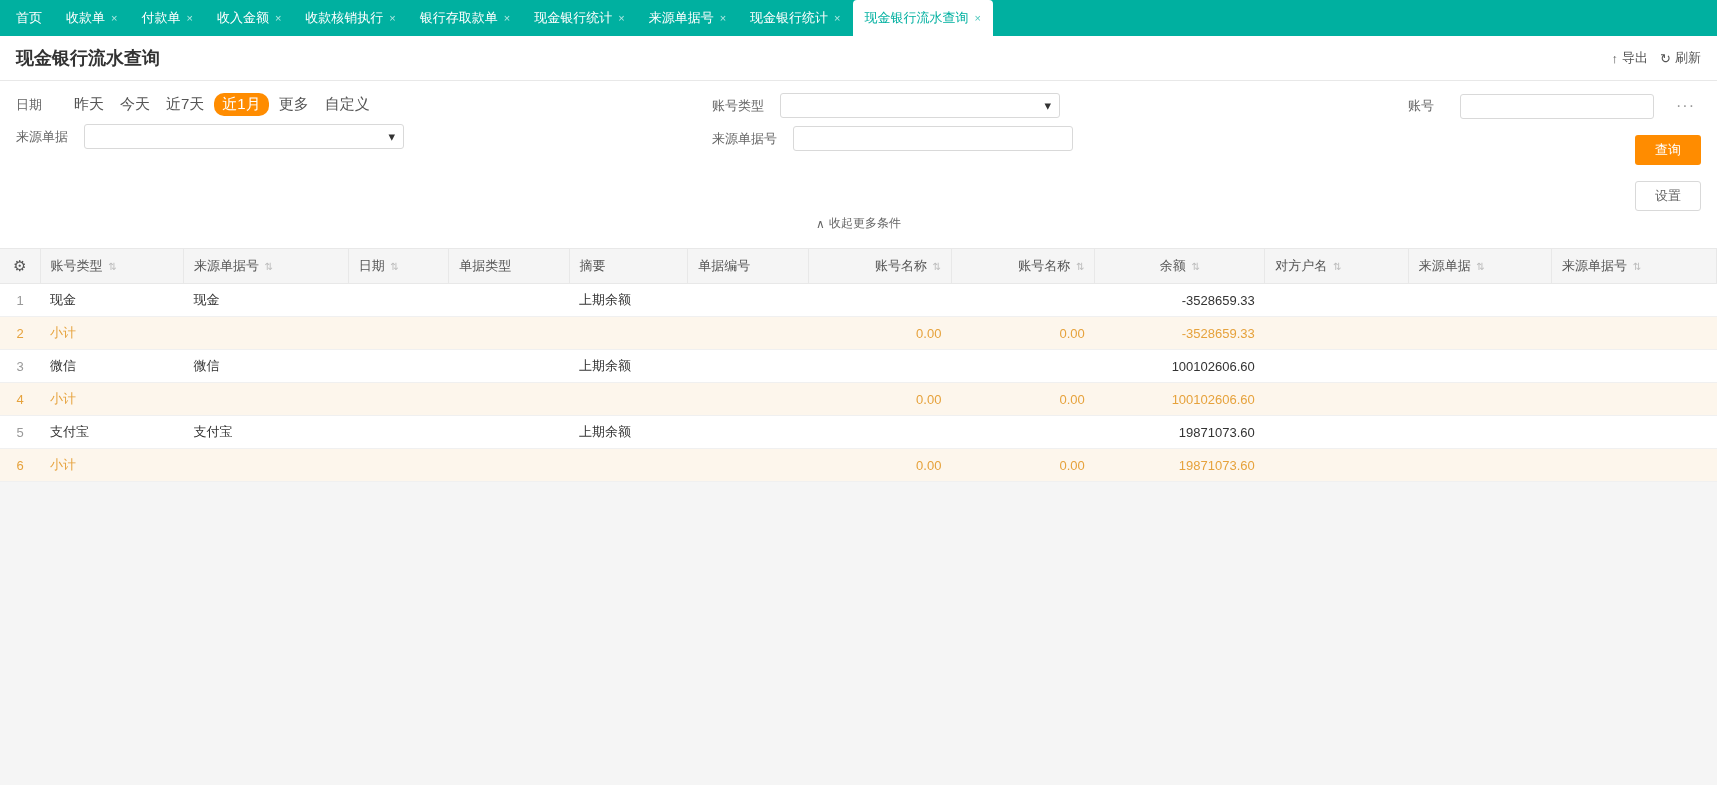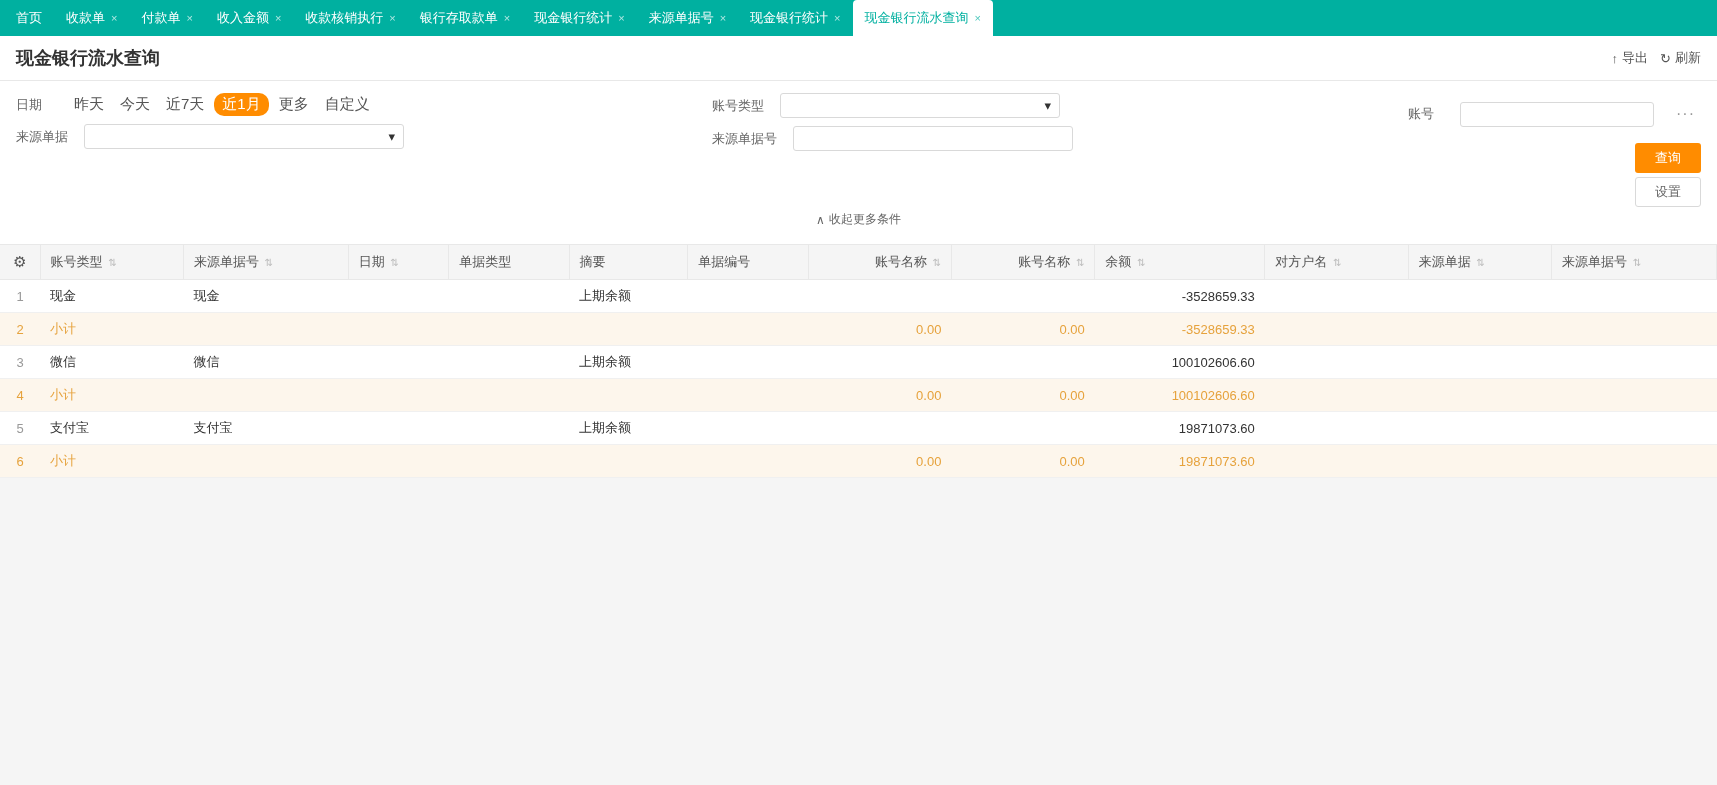--- a/index.html
+++ b/index.html
@@ -117,21 +117,21 @@
     }
     .settings-btn {
       background: #fff;
       color: #666;
       border: 1px solid #d9d9d9;
       border-radius: 3px;
       padding: 5px 16px;
       cursor: pointer;
       font-size: 13px;
     }
-    .right-btns { display: flex; flex-direction: column; gap: 4px; }
+    .right-btns { display: flex; flex-direction: column; gap: 16px; }
 
     .collapse-bar {
       display: flex;
       align-items: center;
       justify-content: center;
       padding: 4px 0 8px 0;
       cursor: pointer;
       color: #666;
       font-size: 12px;
       gap: 4px;
@@ -262,21 +262,21 @@
           <span></span>
           <span>▾</span>
         </div>
       </div>
       <div class="filter-row" style="margin-top:8px;">
         <span class="filter-label">来源单据号</span>
         <input class="filter-input" style="min-width: 280px;">
       </div>
     </div>
 
-    <div style="display:flex; flex-direction:column; gap:8px; align-items:flex-end;margin-top:8px;">
+    <div style="display:flex; flex-direction:column; gap:8px; align-items:flex-end;">
       <div class="filter-row">
         <span class="filter-label">账号</span>
         <input class="filter-input" style="min-width: 180px;">
         <span class="ellipsis-btn">···</span>
       </div>
       <div class="right-btns">
         <button class="query-btn">查询</button>
         <button class="settings-btn">设置</button>
       </div>
     </div>
@@ -317,21 +317,21 @@
           <span>单据编号</span>
         </th>
         <th style="text-align:right;">
           <span>账号名称</span>
           <span class="sort-icon">⇅</span>
         </th>
         <th style="text-align:right;">
           <span>账号名称</span>
           <span class="sort-icon">⇅</span>
         </th>
-        <th style="text-align:left;">
+        <th style="text-align:center;">
           <span>余额</span>
           <span class="sort-icon">⇅</span>
         </th>
         <th>
           <span>对方户名</span>
           <span class="sort-icon">⇅</span>
         </th>
         <th>
           <span>来源单据</span>
           <span class="sort-icon">⇅</span>

